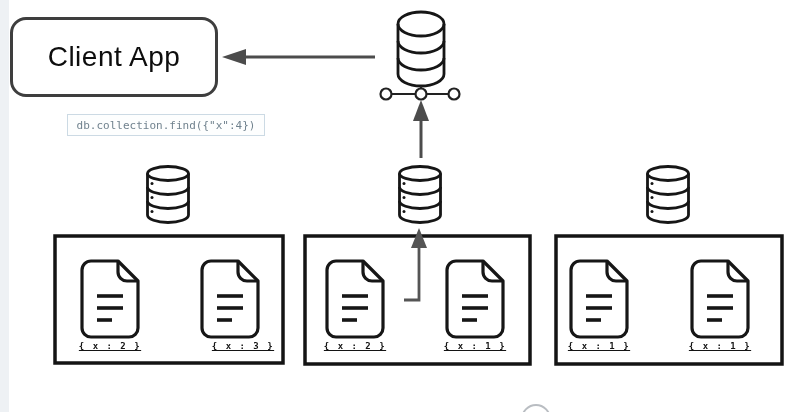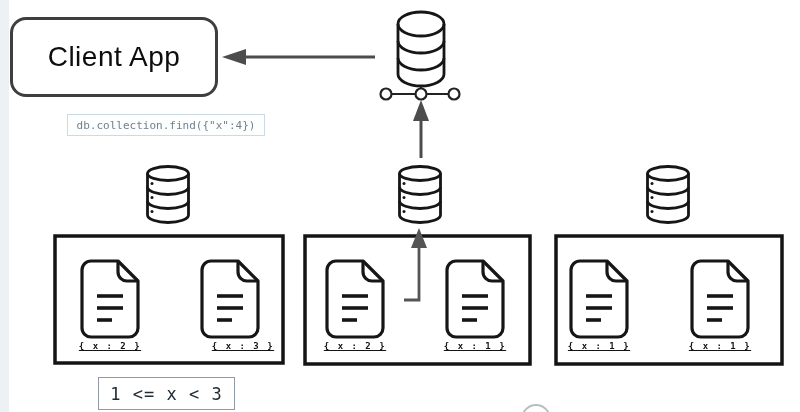--- a/index.html
+++ b/index.html
@@ -133,19 +133,16 @@
     <span class="query-text">db.collection.find({"x":4})</span>
   </div>
 
   <div class="doc-label" style="left:65px;top:341px">{ x : 2 }</div>
   <div class="doc-label" style="left:198px;top:341px">{ x : 3 }</div>
   <div class="doc-label" style="left:310px;top:341px">{ x : 2 }</div>
   <div class="doc-label" style="left:430px;top:341px">{ x : 1 }</div>
   <div class="doc-label" style="left:554px;top:341px">{ x : 1 }</div>
   <div class="doc-label" style="left:675px;top:341px">{ x : 1 }</div>
 
-  <div class="range-box" style="left:98px;top:377px;width:137px">
-    <span class="range-text">1 &lt;= x &lt; 3</span>
-  </div>
 
   <div class="bottom-arc"></div>
 
 </div>
 
 </body></html>

